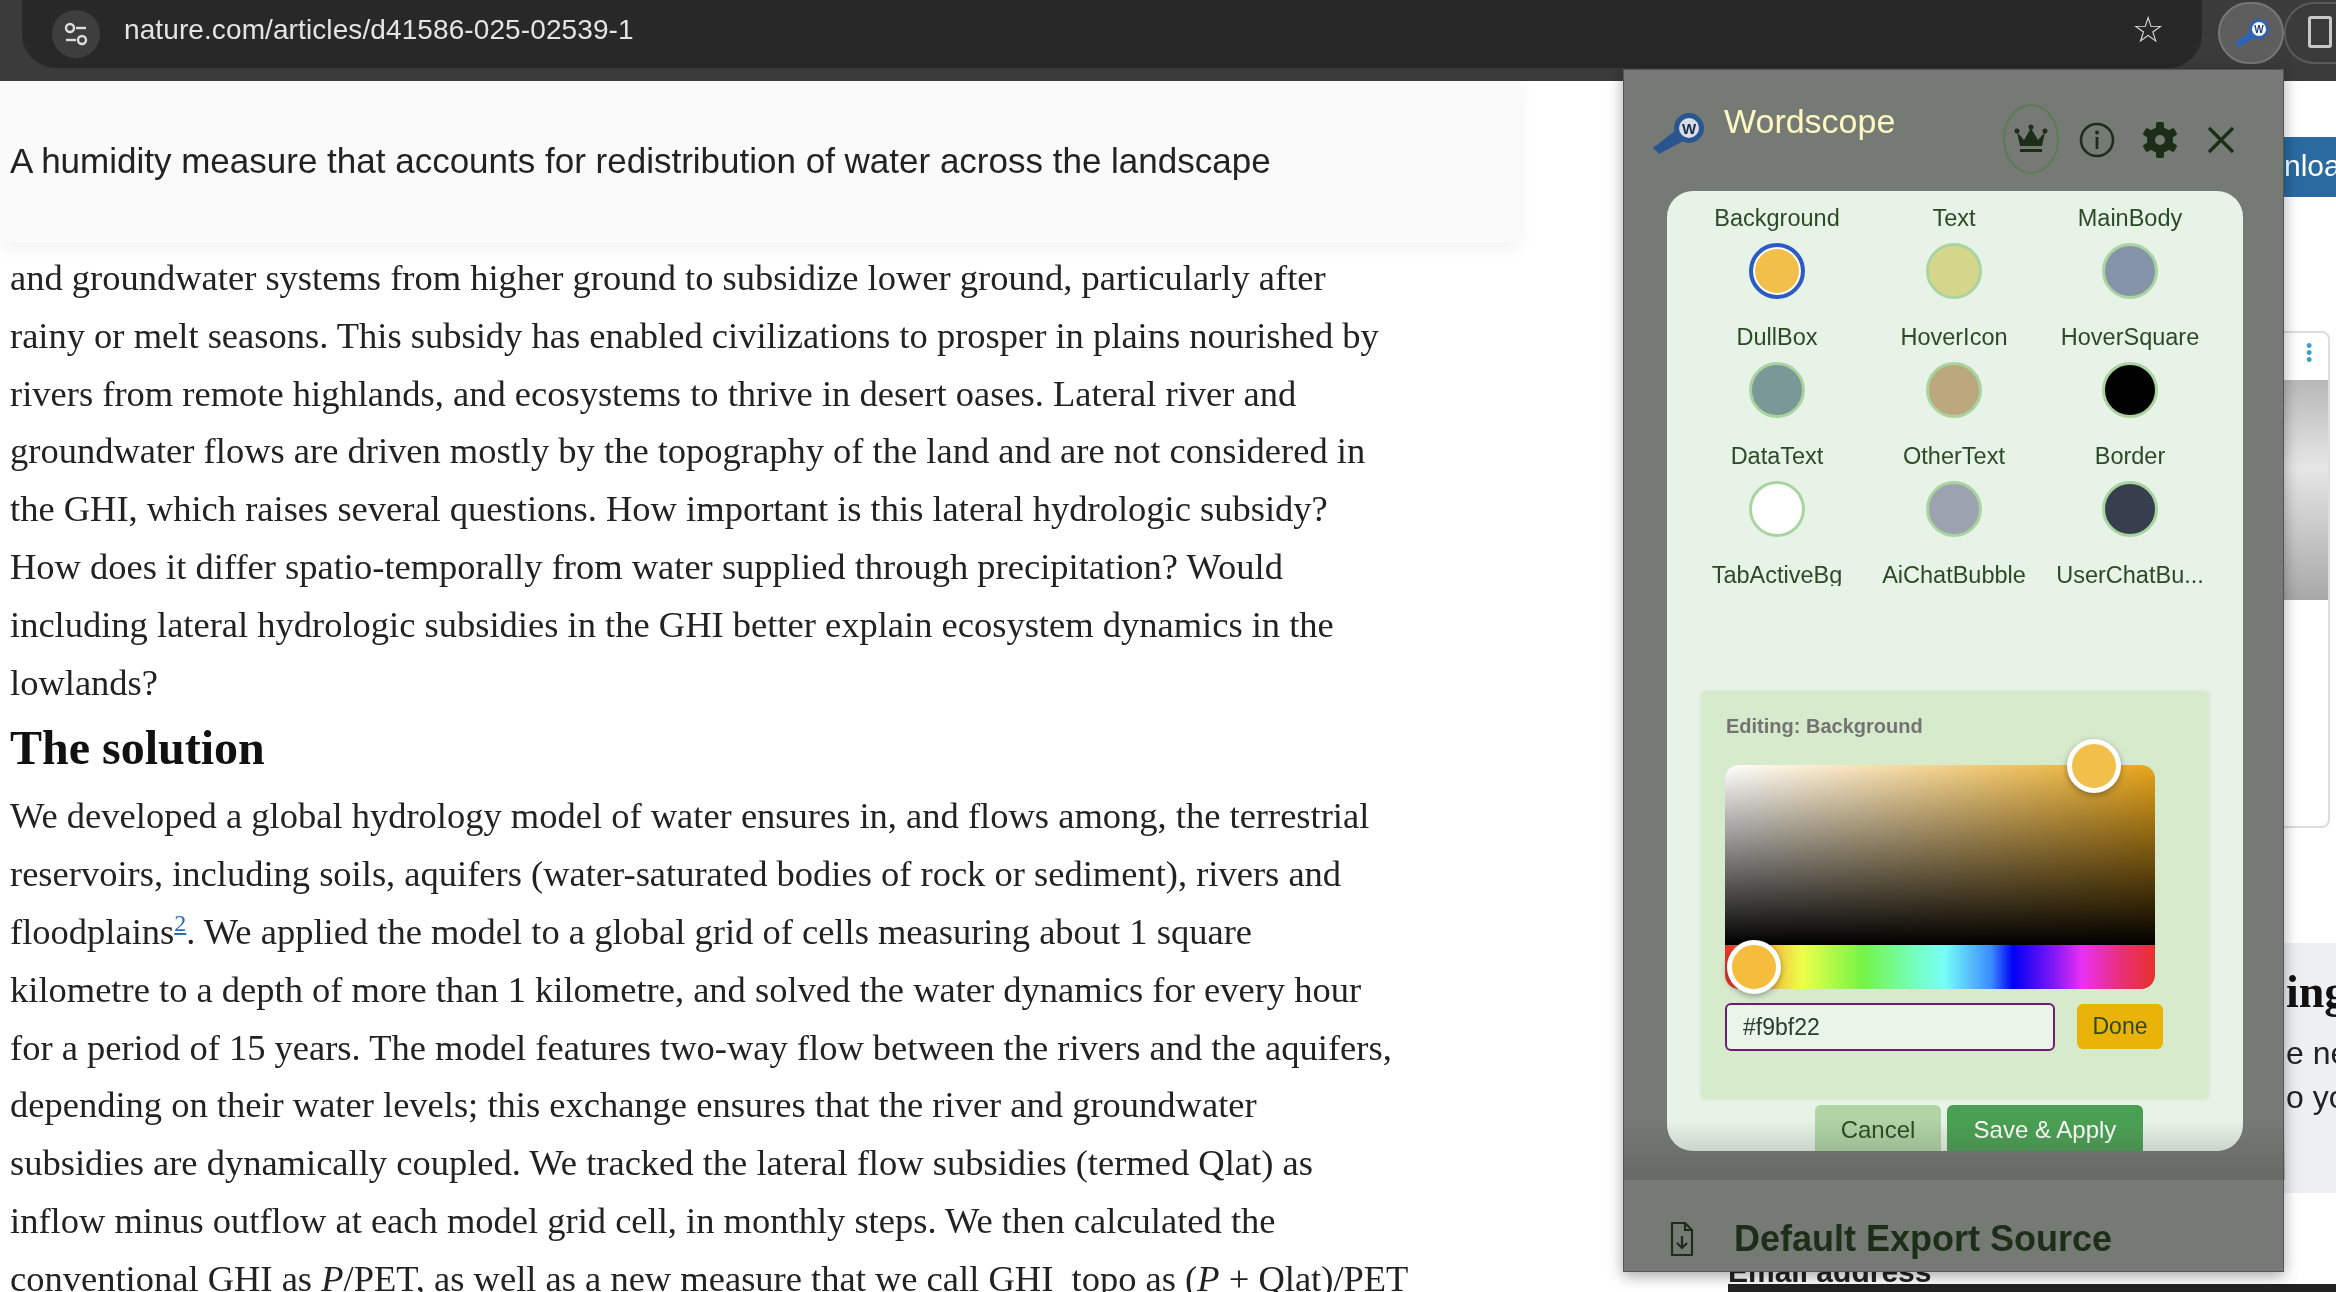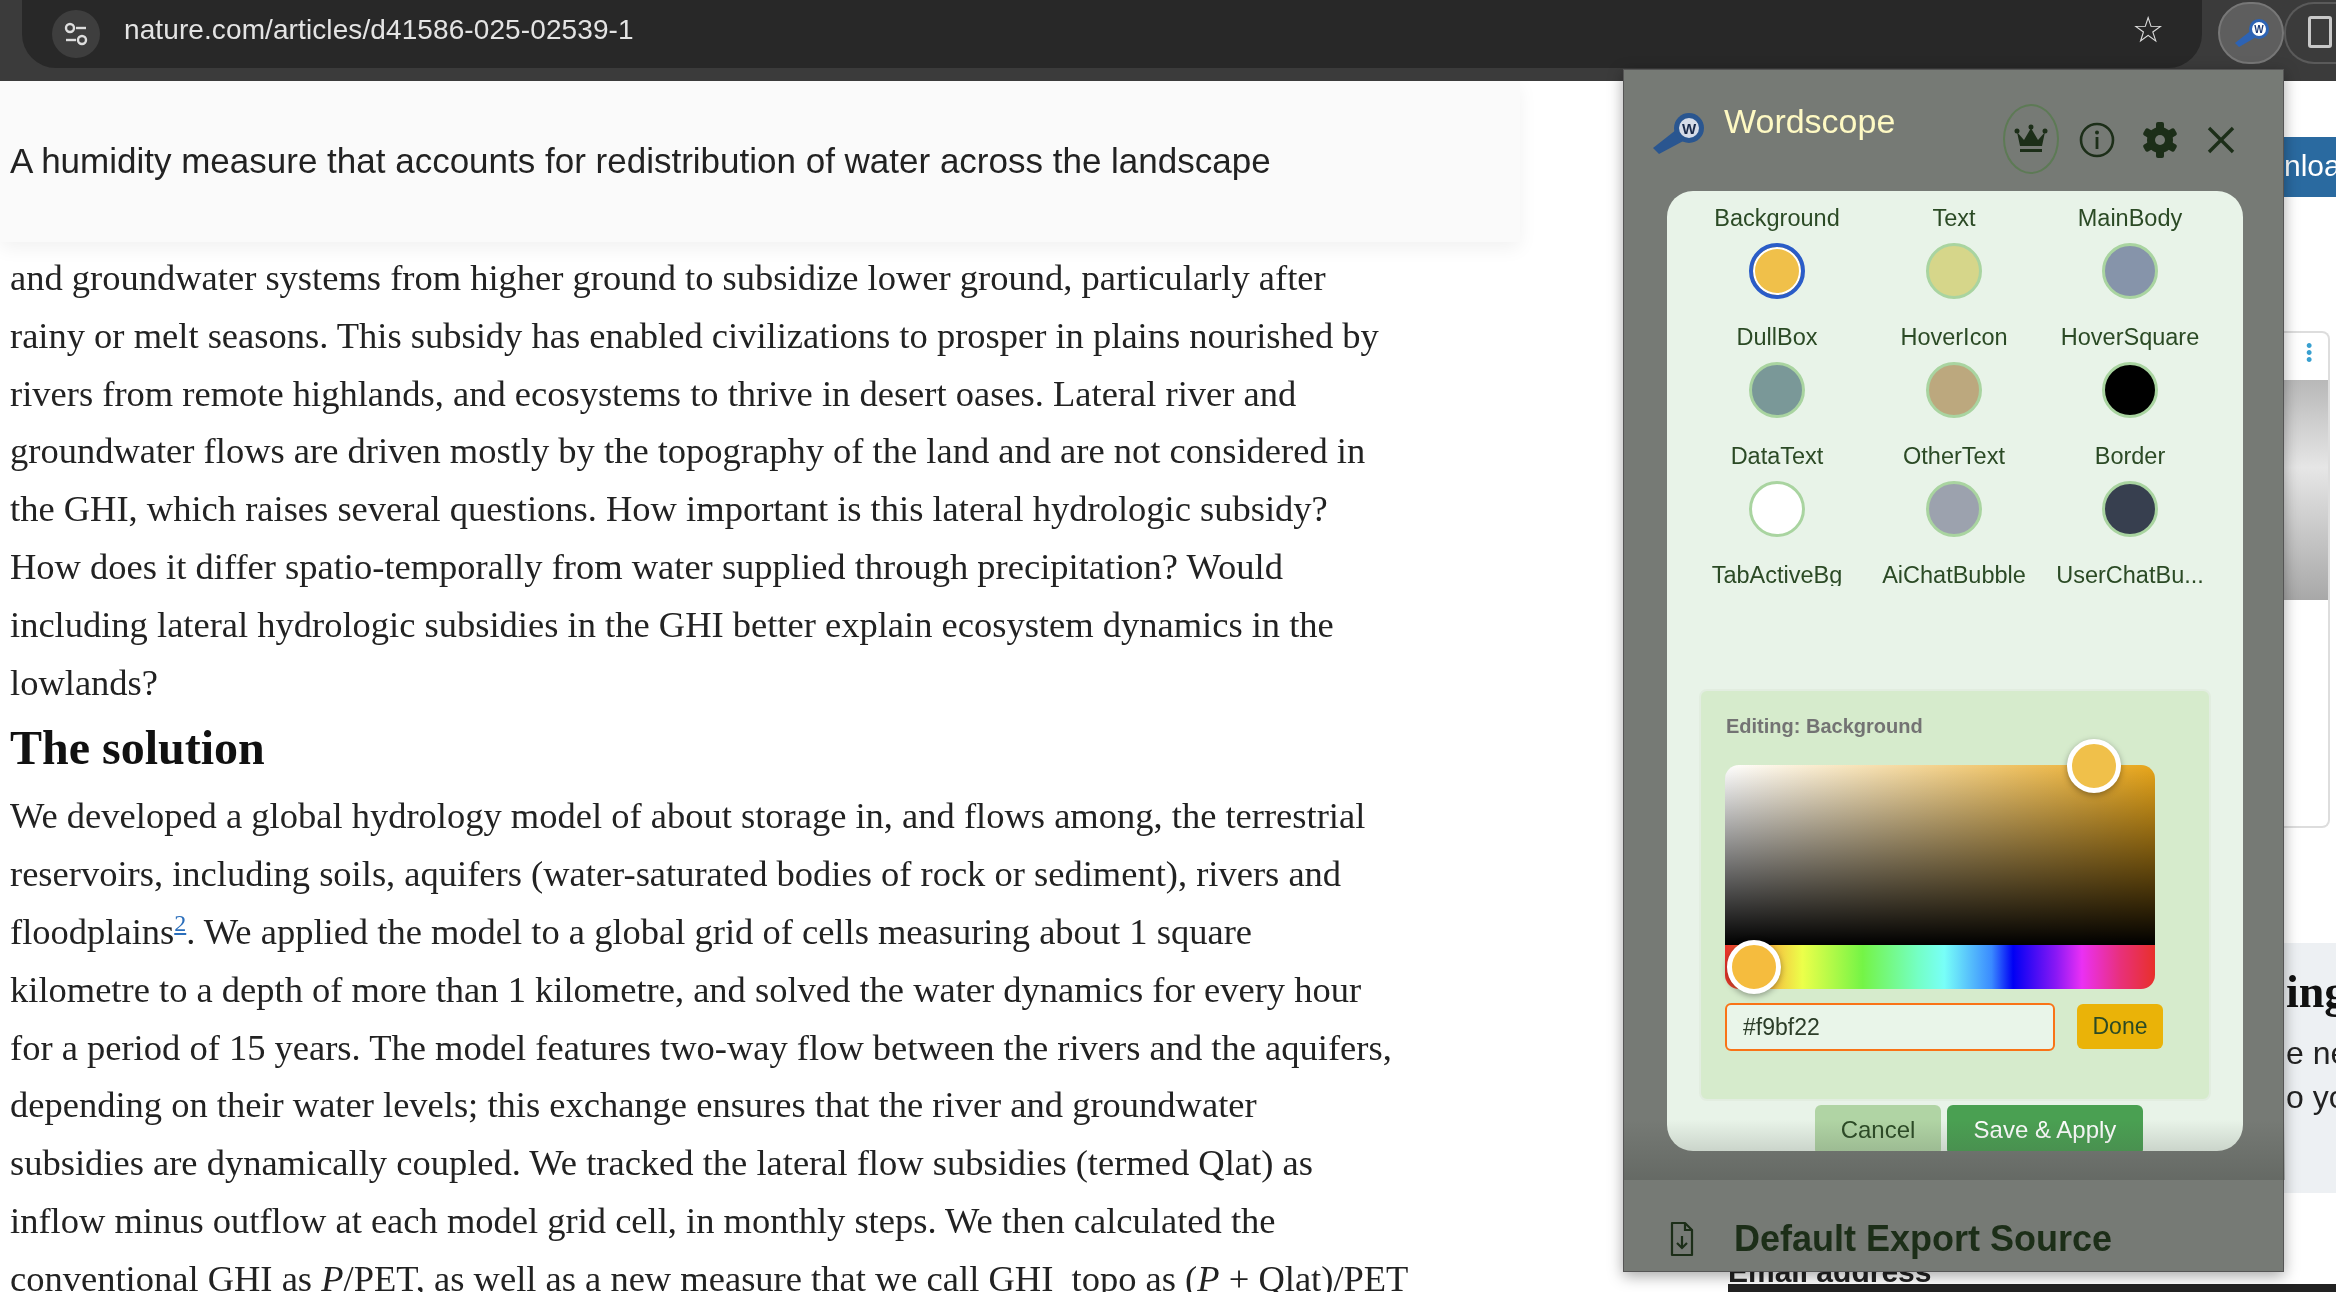--- a/index.html
+++ b/index.html
@@ -52,21 +52,21 @@
   .sw-dot { display: block; margin: 10px auto 0; width: 56px; height: 56px; border-radius: 50%; border: 3px solid #a9d4a0; }
   .sw-dot.selected { border: 4px solid #2a5cc8; box-shadow: 0 0 0 2px #fff inset; }
 
   .edit-panel { position: absolute; left: 32px; top: 498px; width: 512px; height: 412px; background: #d6ebcc; border: 2px solid #e2ede0; border-radius: 8px; }
   .edit-title { position: absolute; left: 25px; top: 24px; font-size: 20px; font-weight: bold; color: #737373; }
   .sv-box { position: absolute; left: 24px; top: 74px; width: 430px; height: 180px; border-radius: 14px 14px 0 0; overflow: hidden;
             background: linear-gradient(180deg, rgba(0,0,0,0) 0%, #000 100%), linear-gradient(90deg, #fff 0%, #e8a61a 100%); }
   .hue-bar { position: absolute; left: 24px; top: 254px; width: 430px; height: 44px; border-radius: 0 0 14px 14px;
              background: linear-gradient(90deg, #e8302a 0%, #f4c842 12%, #ecff4a 18%, #74f446 32%, #74ffc6 45%, #78fff8 51%, #3a8aff 62%, #0000f4 67%, #8a18f4 77%, #ea30f4 83%, #e8307a 92%, #e8302a 100%); }
   .thumb { position: absolute; width: 54px; height: 54px; border-radius: 50%; border: 5px solid #fff; box-shadow: 0 2px 6px rgba(0,0,0,0.35); }
-  .hex-input { position: absolute; left: 24px; top: 312px; width: 330px; height: 48px; background: #e9f5e9; border: 2px solid #f97316; border-radius: 6px; font-size: 23px; color: #2b3d28; padding: 0 16px; font-family: "Liberation Sans", sans-serif; }
+  .hex-input { position: absolute; left: 24px; top: 312px; width: 330px; height: 48px; background: #e9f5e9; border: 2px solid #701a75; border-radius: 6px; font-size: 23px; color: #2b3d28; padding: 0 16px; font-family: "Liberation Sans", sans-serif; }
   .done-btn { position: absolute; left: 376px; top: 313px; width: 86px; height: 45px; background: #eab308; border-radius: 6px; font-size: 23px; color: #2b4a25; display: flex; align-items: center; justify-content: center; }
   .cancel-btn { position: absolute; left: 148px; top: 914px; width: 126px; height: 50px; background: #b0d4a4; border-radius: 6px; font-size: 24px; color: #2b4a25; display: flex; align-items: center; justify-content: center; }
   .save-btn { position: absolute; left: 280px; top: 914px; width: 196px; height: 50px; background: #4aa052; border-radius: 6px; font-size: 24px; color: #fff; display: flex; align-items: center; justify-content: center; }
 
   .section-hdr { position: absolute; left: 46px; top: 1148px; display: flex; align-items: center; }
   .section-hdr-text { font-size: 36px; font-weight: bold; color: #1c2e18; margin-left: 40px; }
 </style>
 </head>
 <body>
 
@@ -105,21 +105,21 @@
     <p>rainy or melt seasons. This subsidy has enabled civilizations to prosper in plains nourished by</p>
     <p>rivers from remote highlands, and ecosystems to thrive in desert oases. Lateral river and</p>
     <p>groundwater flows are driven mostly by the topography of the land and are not considered in</p>
     <p>the GHI, which raises several questions. How important is this lateral hydrologic subsidy?</p>
     <p>How does it differ spatio-temporally from water supplied through precipitation? Would</p>
     <p>including lateral hydrologic subsidies in the GHI better explain ecosystem dynamics in the</p>
     <p>lowlands?</p>
 
     <h2 class="h2">The solution</h2>
 
-    <p>We developed a global hydrology model of about storage in, and flows among, the terrestrial</p>
+    <p>We developed a global hydrology model of water ensures in, and flows among, the terrestrial</p>
     <p>reservoirs, including soils, aquifers (water-saturated bodies of rock or sediment), rivers and</p>
     <p><span>floodplains</span><a class="sup">2</a><span>. We applied the model to a global grid of cells measuring about 1 square</span></p>
     <p>kilometre to a depth of more than 1 kilometre, and solved the water dynamics for every hour</p>
     <p>for a period of 15 years. The model features two-way flow between the rivers and the aquifers,</p>
     <p>depending on their water levels; this exchange ensures that the river and groundwater</p>
     <p>subsidies are dynamically coupled. We tracked the lateral flow subsidies (termed Qlat) as</p>
     <p>inflow minus outflow at each model grid cell, in monthly steps. We then calculated the</p>
     <p><span>conventional GHI as </span><span class="ital">P</span><span>/PET, as well as a new measure that we call GHI_topo as (</span><span class="ital">P</span><span> + Qlat)/PET</span></p>
   </div>
 </div>

